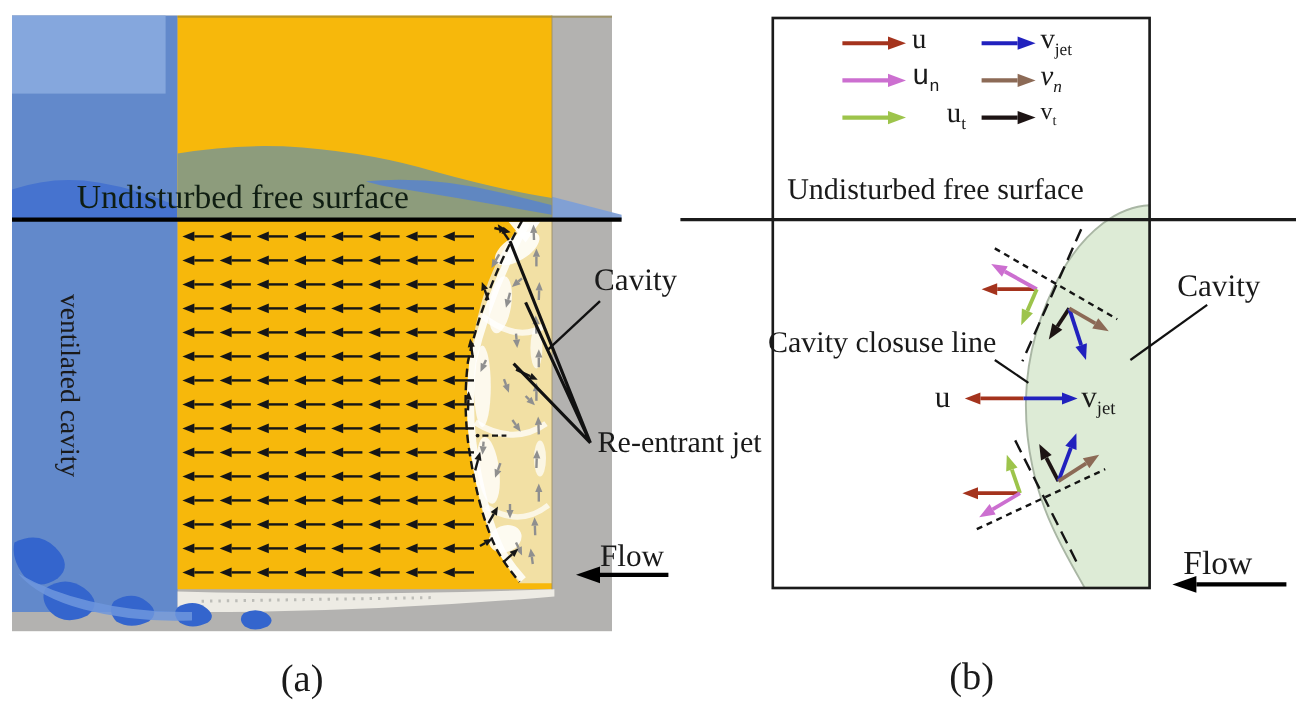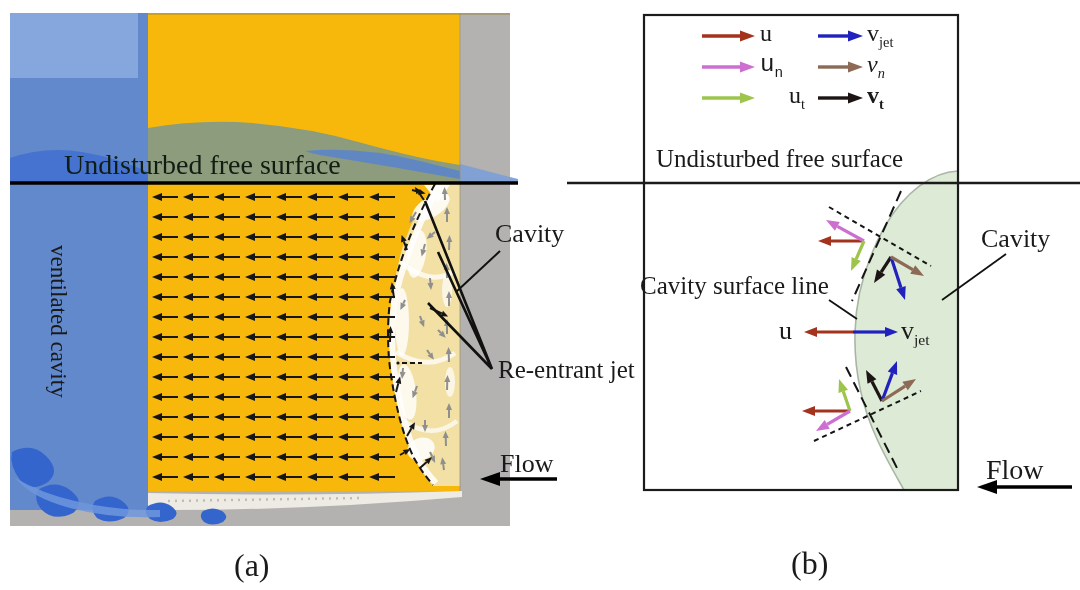--- a/index.html
+++ b/index.html
@@ -447,27 +447,27 @@
   </svg>
 
   <div class="lbl" style="left:64px;top:150px;font-size:28px;color:#0F1D12;">Undisturbed free surface</div>
   <div class="lbl vert" style="left:46px;top:245px;font-size:23px;">ventilated cavity</div>
   <div class="lbl" style="left:495px;top:220px;font-size:26px;">Cavity</div>
   <div class="lbl" style="left:498px;top:357px;font-size:25px;font-family:Liberation Serif, serif;">Re-entrant jet</div>
   <div class="lbl" style="left:500px;top:450px;font-size:26px;">Flow</div>
   <div class="lbl" style="left:234px;top:549px;font-size:32px;">(a)</div>
 
   <div class="lbl" style="left:656px;top:146px;font-size:25px;">Undisturbed free surface</div>
-  <div class="lbl" style="left:640px;top:273px;font-size:25px;">Cavity surface line</div>
+  <div class="lbl" style="left:640px;top:273px;font-size:25px;">Cavity closuse line</div>
   <div class="lbl" style="left:981px;top:225px;font-size:26px;">Cavity</div>
   <div class="lbl" style="left:779px;top:317px;font-size:26px;">u</div>
   <div class="lbl" style="left:901px;top:317px;font-size:26px;"><span>v</span><sub>jet</sub></div>
   <div class="lbl" style="left:986px;top:455px;font-size:28px;">Flow</div>
   <div class="lbl" style="left:791px;top:547px;font-size:32px;">(b)</div>
 
   <div class="lbl" style="left:760px;top:21px;font-size:24px;"><span>u</span><sub></sub></div>
   <div class="lbl" style="left:760px;top:52px;font-size:24px;font-family:Liberation Mono, monospace;"><span>u</span><sub>n</sub></div>
   <div class="lbl" style="left:760px;top:83px;font-size:24px;margin-left:29px;"><span>u</span><sub>t</sub></div>
   <div class="lbl" style="left:867px;top:21px;font-size:24px;"><span>v</span><sub>jet</sub></div>
   <div class="lbl" style="left:867px;top:52px;font-size:24px;font-style:italic;"><span>v</span><sub>n</sub></div>
-  <div class="lbl" style="left:867px;top:83px;font-size:24px;font-weight:bold;"><span>v</span><sub>t</sub></div>
+  <div class="lbl" style="left:867px;top:83px;font-size:20px;"><span>v</span><sub>t</sub></div>
 
 </div>
 
 </body></html>

